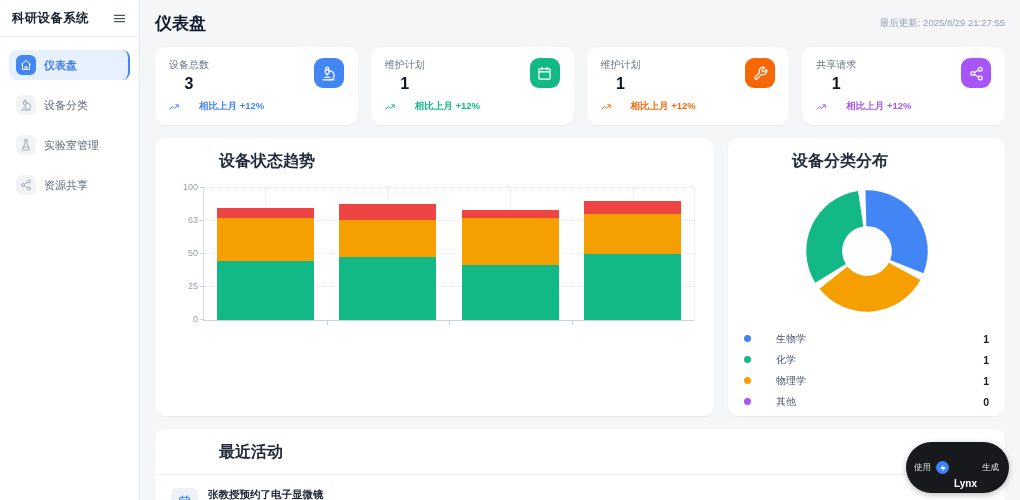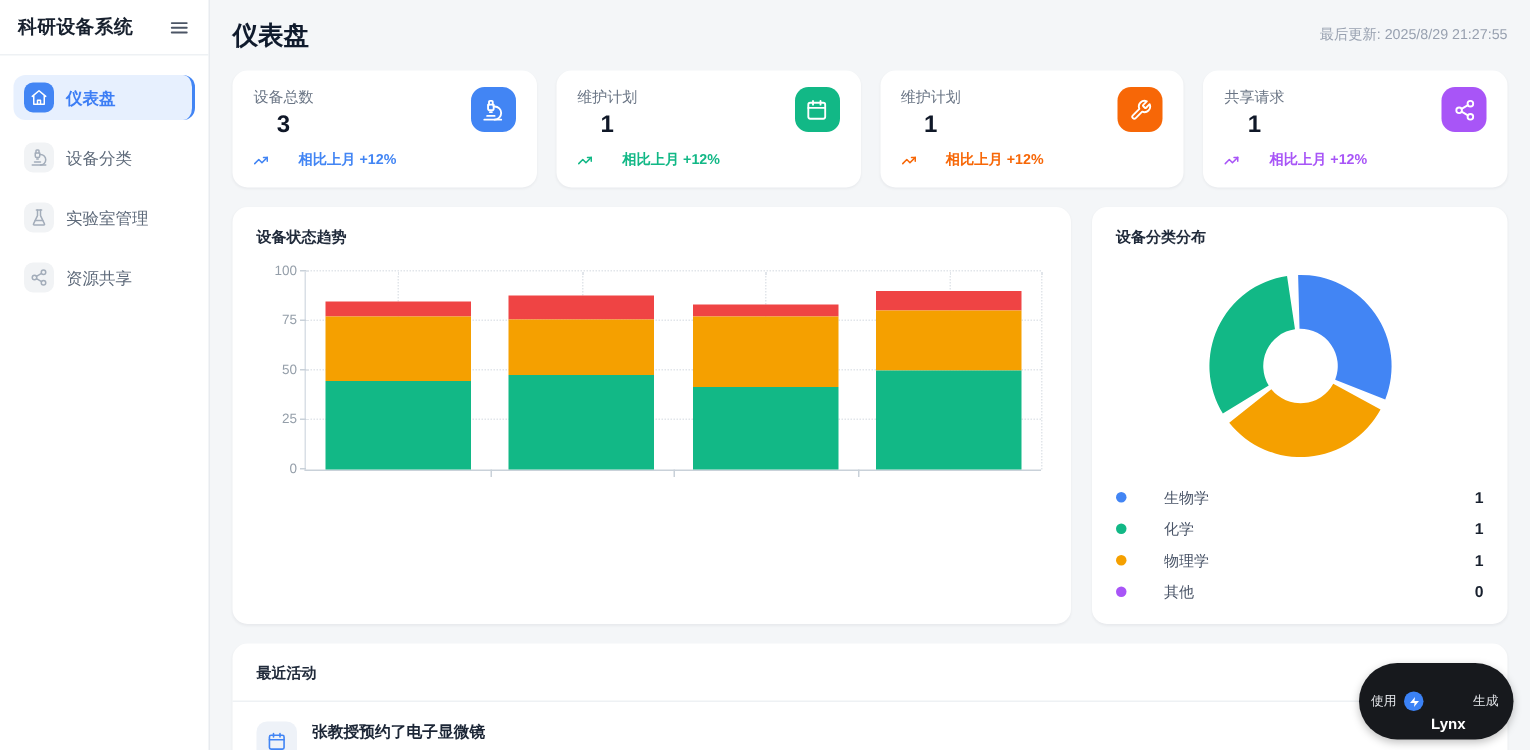--- a/index.html
+++ b/index.html
@@ -33,21 +33,21 @@
   .stat-top { display:flex; justify-content:space-between; align-items:flex-start; }
   .stat-label { font-size:10px; color:#6a7585; }
   .stat-value { font-size:16px; font-weight:700; color:#101828; margin-top:3px; }
   .stat-tile { width:30px; height:30px; border-radius:9px; color:#fff; display:grid; place-items:center; }
   .stat-trend { margin-top:7px; display:flex; align-items:center; gap:20px; font-size:9.5px; font-weight:600; }
 
   .charts-row { display:flex; gap:14px; margin-top:13px; height:278px; }
   .chart-card { padding:13px 16px; }
   .chart-card.left { flex:1; }
   .chart-card.right { width:277px; flex:0 0 auto; }
-  .card-title { font-size:10px; font-weight:700; color:#212b3b; }
+  .card-title { font-size:16px; font-weight:700; color:#212b3b;margin-left:48px; }
 
   
   .bar-wrap { margin-top:16px; position:relative; padding-left:32px; padding-right:4px; }
   .plot { position:relative; height:133px; border-left:1px solid #d9dfe6; border-bottom:1px solid #c9d1d9; }
   .gl-h { position:absolute; left:0; right:0; border-top:1px dotted #e1e5ea; }
   .gl-v { position:absolute; top:0; bottom:0; border-left:1px dotted #e1e5ea; }
   .ylab { position:absolute; left:-32px; width:26px; text-align:right; font-size:9px; color:#949ea9; transform:translateY(4px); }
   .ytick { position:absolute; left:-4px; width:4px; border-top:1px solid #c9d1d9; }
   .xtick { position:absolute; bottom:-5px; height:5px; border-left:1px solid #c9d1d9; }
   .bars { position:absolute; inset:0; display:flex; }
@@ -247,21 +247,21 @@
             <div class="plot">
               <div class="ylab" style="bottom:0%">0</div>
               <div class="ytick" style="bottom:0%"></div>
               <div class="gl-h" style="bottom:25%"></div>
               <div class="ylab" style="bottom:25%">25</div>
               <div class="ytick" style="bottom:25%"></div>
               <div class="gl-h" style="bottom:50%"></div>
               <div class="ylab" style="bottom:50%">50</div>
               <div class="ytick" style="bottom:50%"></div>
               <div class="gl-h" style="bottom:75%"></div>
-              <div class="ylab" style="bottom:75%">75</div>
+              <div class="ylab" style="bottom:75%">63</div>
               <div class="ytick" style="bottom:75%"></div>
               <div class="gl-h" style="bottom:100%"></div>
               <div class="ylab" style="bottom:100%">100</div>
               <div class="ytick" style="bottom:100%"></div>
               <div class="gl-v" style="left:12.5%"></div>
               <div class="gl-v" style="left:37.5%"></div>
               <div class="xtick" style="left:25%"></div>
               <div class="gl-v" style="left:62.5%"></div>
               <div class="xtick" style="left:50%"></div>
               <div class="gl-v" style="left:87.5%"></div>

